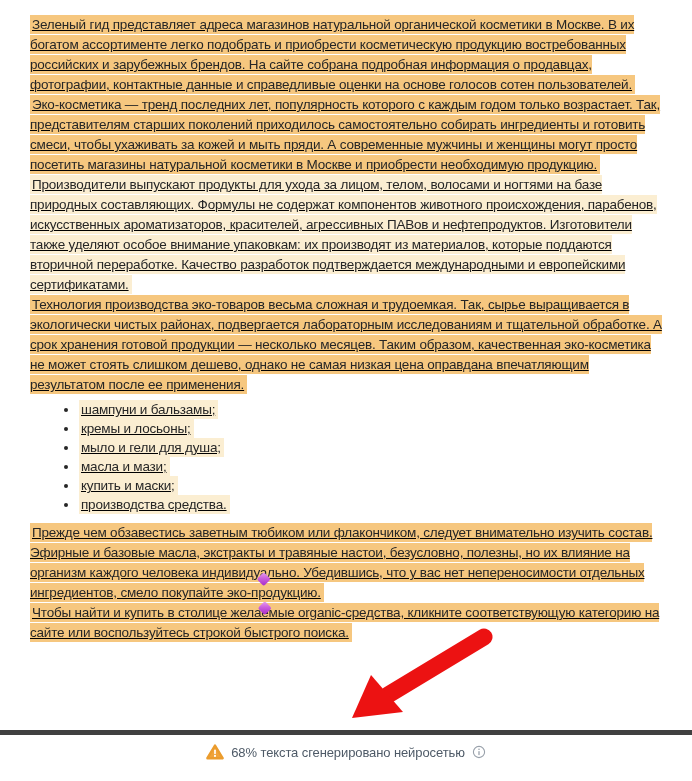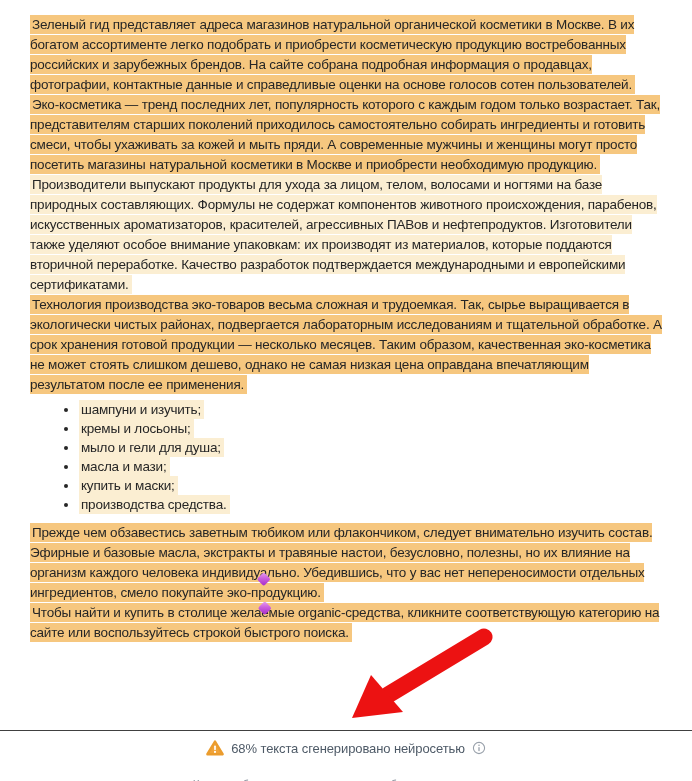--- a/index.html
+++ b/index.html
@@ -7,20 +7,21 @@
   body {
     position: relative;
     background: #ffffff;
     font-family: "Liberation Sans", sans-serif;
     overflow: hidden;
   }
   .page {
     position: absolute;
     top: 7px; left: 0; right: 0;
     padding: 8px 30px;
+    text-decoration: underline;
   }
   p.para {
     font-size: 13.5px;
     line-height: 20px;
     letter-spacing: -0.2px;
     color: #262626;
   }
   .hl {
     padding: 2px 3px 2px 2px;
   }
@@ -58,21 +59,21 @@
     left: 338px; top: 626px;
     width: 165px; height: 97px;
   }
 
   
   .footer {
     position: absolute;
     left: 0; right: 0; bottom: 0;
     height: 51px;
     background: #ffffff;
-    border-top: 1px solid #404040;
+    border-top: 5px solid #404040;
   }
   .verdict-row {
     margin-top: 9px;
     display: flex;
     justify-content: center;
     align-items: center;
     gap: 7px;
   }
   .verdict-text {
     font-size: 13px;
@@ -91,21 +92,21 @@
 </head>
 <body>
 
 <div class="page">
   <p class="para"><span class="hl strong">Зеленый гид представляет адреса магазинов натуральной органической косметики в Москве. В их богатом ассортименте легко подобрать и приобрести косметическую продукцию востребованных российских и зарубежных брендов. На сайте собрана подробная информация о продавцах, фотографии, контактные данные и справедливые оценки на основе голосов сотен пользователей.</span></p>
   <p class="para"><span class="hl strong">Эко-косметика — тренд последних лет, популярность которого с каждым годом только возрастает. Так, представителям старших поколений приходилось самостоятельно собирать ингредиенты и готовить смеси, чтобы ухаживать за кожей и мыть пряди. А современные мужчины и женщины могут просто посетить магазины натуральной косметики в Москве и приобрести необходимую продукцию.</span></p>
   <p class="para"><span class="hl light">Производители выпускают продукты для ухода за лицом, телом, волосами и ногтями на базе природных составляющих. Формулы не содержат компонентов животного происхождения, парабенов, искусственных ароматизаторов, красителей, агрессивных ПАВов и нефтепродуктов. Изготовители также уделяют особое внимание упаковкам: их производят из материалов, которые поддаются вторичной переработке. Качество разработок подтверждается международными и европейскими сертификатами.</span></p>
   <p class="para"><span class="hl strong">Технология производства эко-товаров весьма сложная и трудоемкая. Так, сырье выращивается в экологически чистых районах, подвергается лабораторным исследованиям и тщательной обработке. А срок хранения готовой продукции — несколько месяцев. Таким образом, качественная эко-косметика не может стоять слишком дешево, однако не самая низкая цена оправдана впечатляющим результатом после ее применения.</span></p>
 
   <ul class="bullet-list">
-    <li><span class="hl light">шампуни и изучить;</span></li>
+    <li><span class="hl light">шампуни и бальзамы;</span></li>
     <li><span class="hl light">кремы и лосьоны;</span></li>
     <li><span class="hl light">мыло и гели для душа;</span></li>
     <li><span class="hl light">масла и мази;</span></li>
     <li><span class="hl light">купить и маски;</span></li>
     <li><span class="hl light">производства средства.</span></li>
   </ul>
 
   <p class="para"><span class="hl strong">Прежде чем обзавестись заветным тюбиком или флакончиком, следует внимательно изучить состав. Эфирные и базовые масла, экстракты и травяные настои, безусловно, полезны, но их влияние на организм каждого человека индивидуально. Убедившись, что у вас нет непереносимости отдельных ингредиентов, смело покупайте эко-продукцию.</span></p>
   <p class="para"><span class="hl strong">Чтобы найти и купить в столице желаемые organic-средства, кликните соответствующую категорию на сайте или воспользуйтесь строкой быстрого поиска.</span></p>
 </div>

